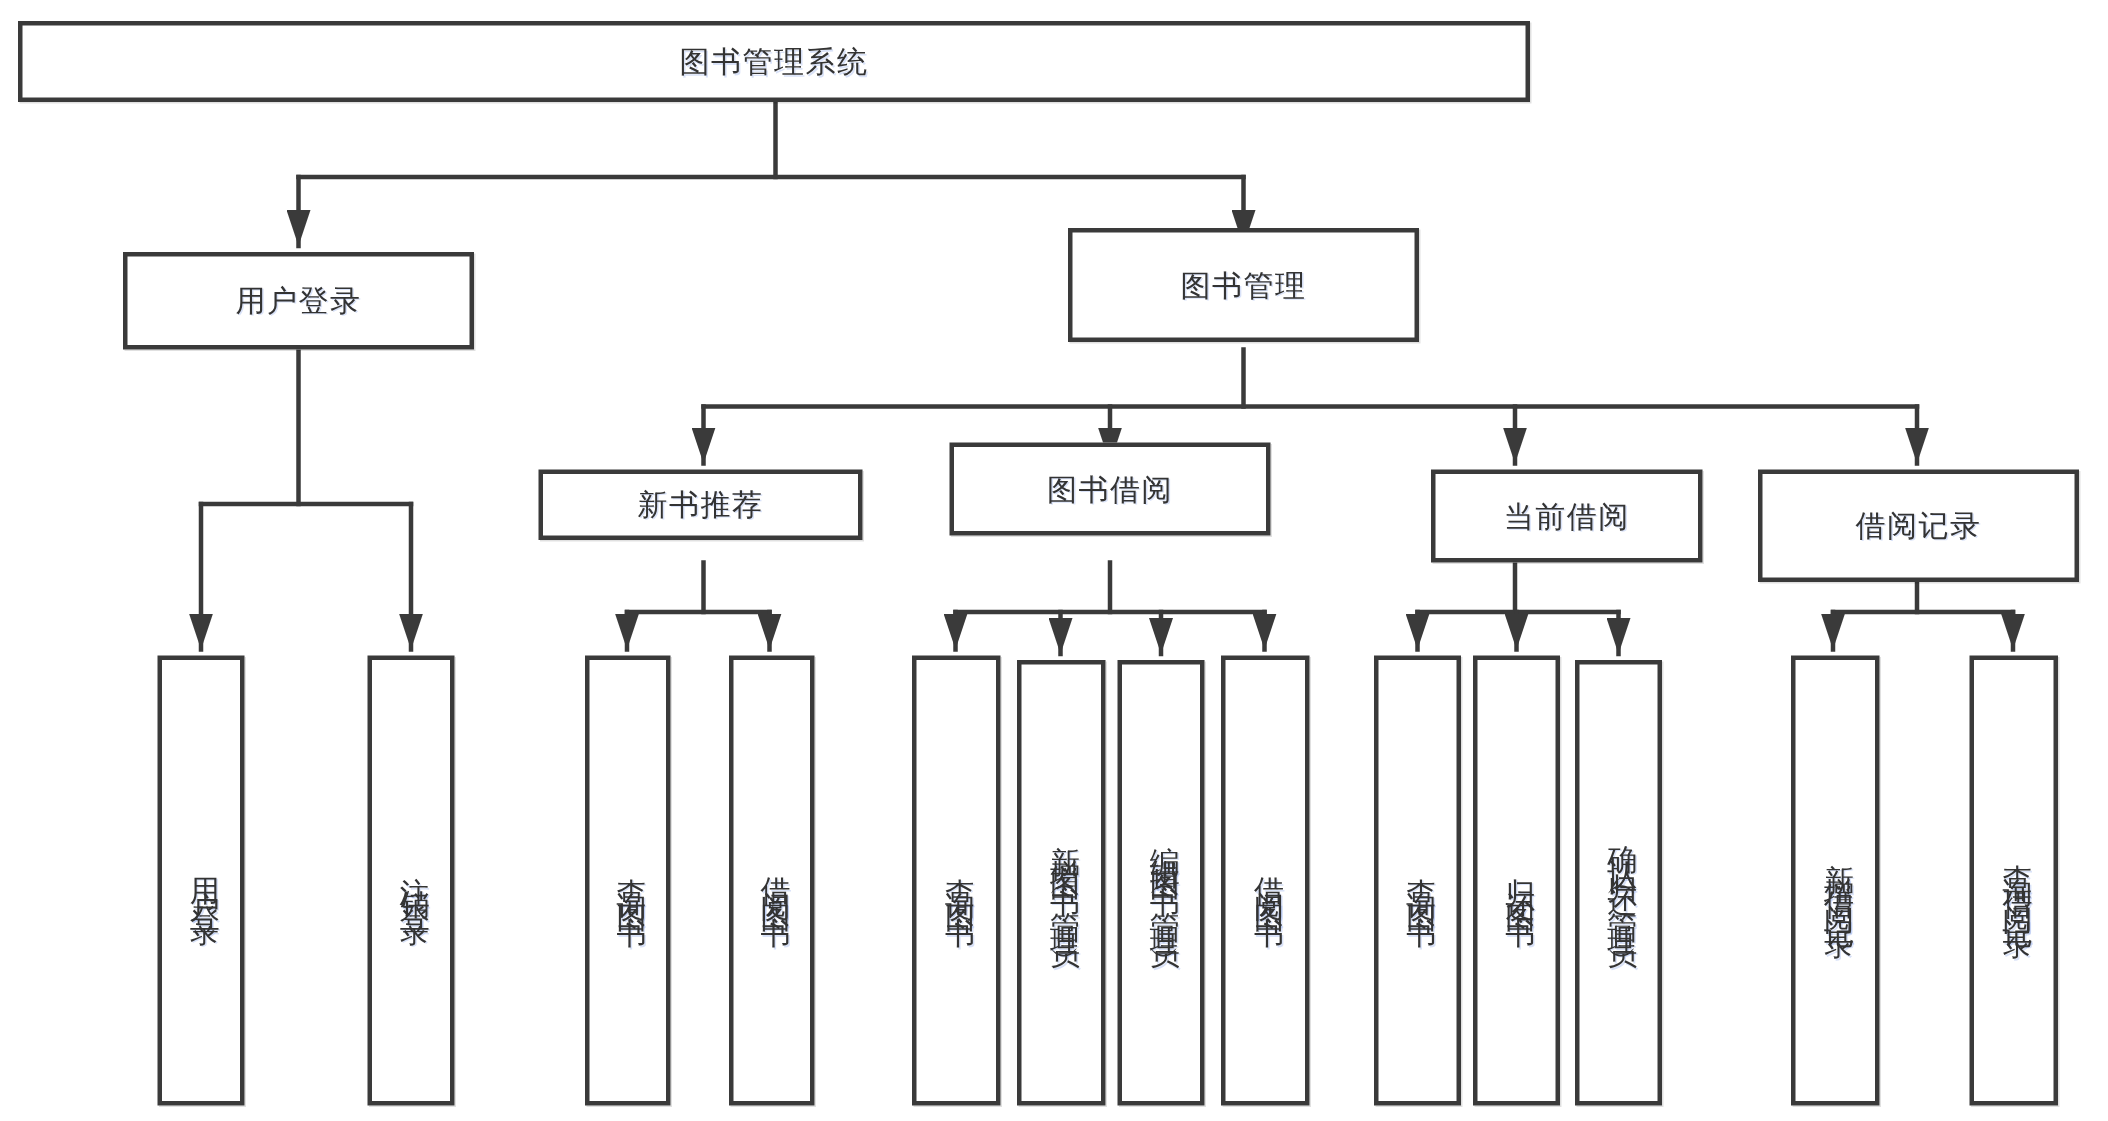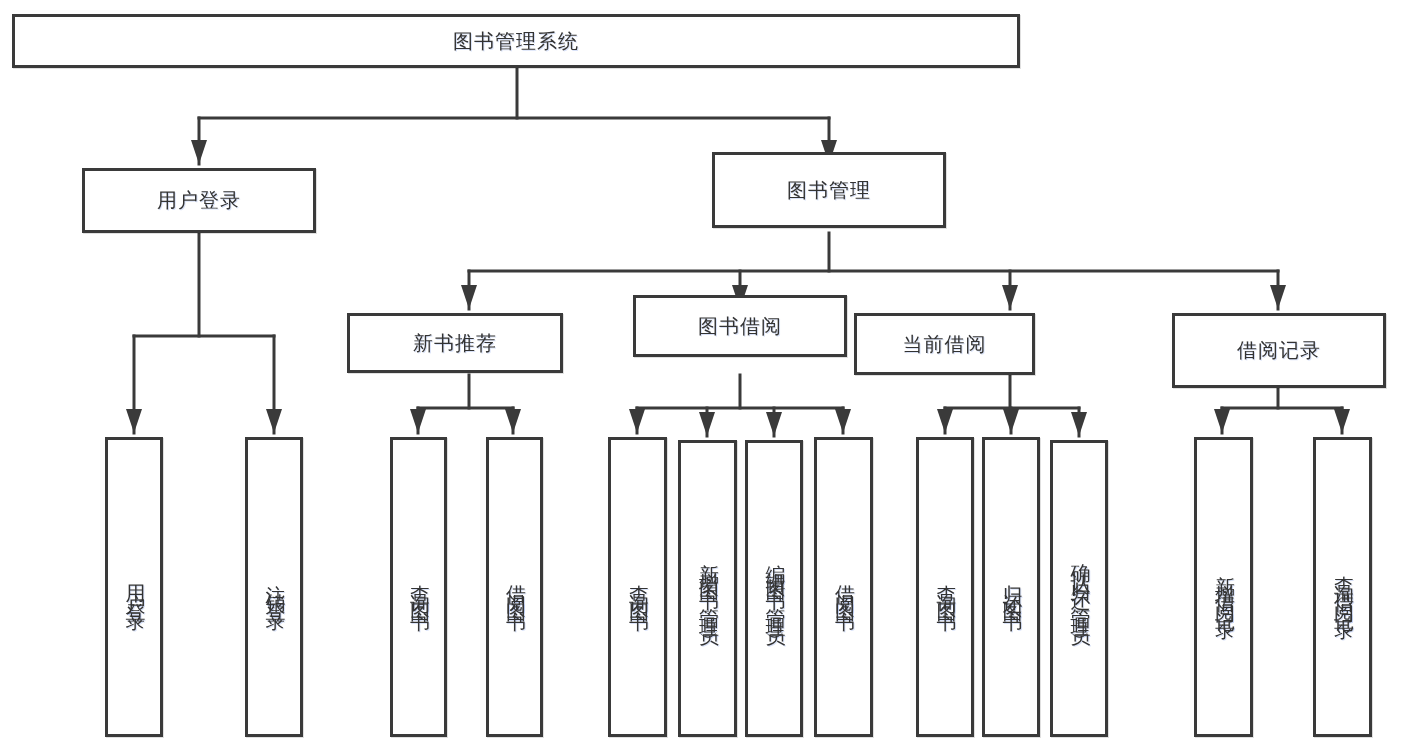--- a/index.html
+++ b/index.html
@@ -119,23 +119,23 @@
       <path d="M1222 408 V433" marker-end="url(#arr)"></path>
       <path d="M1342 408 V433" marker-end="url(#arr)"></path>
     </g>
   </svg>
 
   <div class="box h" style="left:12px;top:14px;width:1008px;height:54px">图书管理系统</div>
 
   <div class="box h" style="left:82px;top:168px;width:234px;height:65px">用户登录</div>
   <div class="box h" style="left:712px;top:152px;width:234px;height:76px">图书管理</div>
 
-  <div class="box h" style="left:347px;top:313px;width:216px;height:60px">新书推荐</div>
+  <div class="box h" style="left:359px;top:313px;width:216px;height:47px">新书推荐</div>
   <div class="box h" style="left:633px;top:295px;width:214px;height:62px">图书借阅</div>
-  <div class="box h" style="left:854px;top:313px;width:181px;height:62px">当前借阅</div>
+  <div class="box h" style="left:954px;top:313px;width:181px;height:62px">当前借阅</div>
   <div class="box h" style="left:1172px;top:313px;width:214px;height:75px">借阅记录</div>
 
   <div class="box v" style="left:105px;top:437px;width:58px;height:300px">用户登录</div>
   <div class="box v" style="left:245px;top:437px;width:58px;height:300px">注销登录</div>
 
   <div class="box v" style="left:390px;top:437px;width:57px;height:300px">查询图书</div>
   <div class="box v" style="left:486px;top:437px;width:57px;height:300px">借阅图书</div>
 
   <div class="box v" style="left:608px;top:437px;width:59px;height:300px">查询图书</div>
   <div class="box v" style="left:678px;top:440px;width:59px;height:297px">新增图书（管理员）</div>

